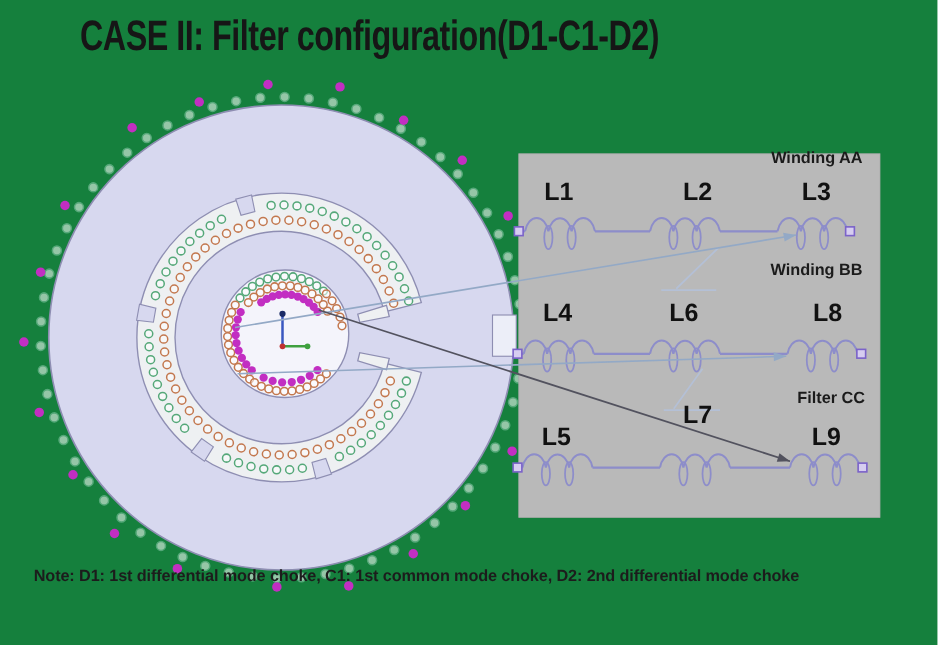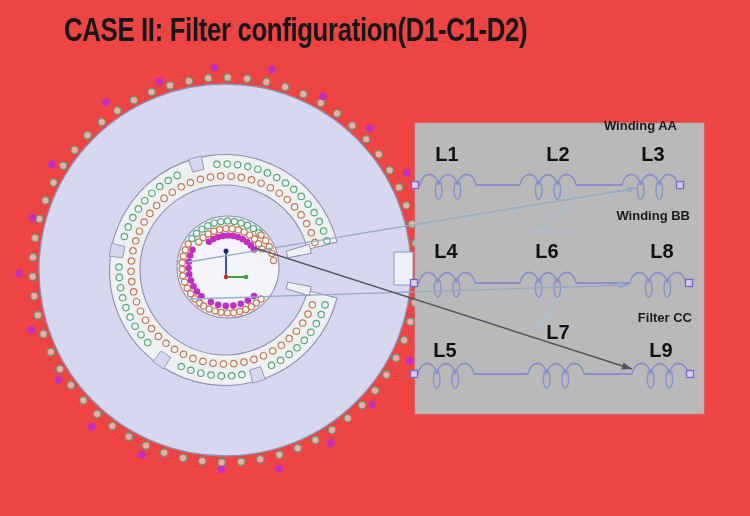--- a/index.html
+++ b/index.html
@@ -1,16 +1,16 @@
 <!DOCTYPE html>
 <html><head>
 <meta charset="utf-8">
 <style>
   html,body{margin:0;padding:0;background:#ffffff;}
-  .stage{position:relative;width:750px;height:516px;background:#ef4444;overflow:hidden;
+  .stage{position:relative;width:750px;height:516px;background:#15803d;overflow:hidden;
          font-family:"Liberation Sans", sans-serif;}
   #art{position:absolute;left:0;top:0;}
   .title{position:absolute;left:64px;top:10px;font-size:34px;font-weight:700;color:#161616;
          white-space:nowrap;transform:scaleX(.76);transform-origin:left top;letter-spacing:-.5px;}
   .wlabel{position:absolute;width:95px;text-align:right;font-size:13px;font-weight:700;color:#1b1b1b;}
   .llabel{position:absolute;transform:translateX(-50%);font-size:20px;font-weight:700;color:#111;}
   .note{position:absolute;left:27px;top:450px;width:692px;font-size:13px;font-weight:600;
         color:#1c1c1c;line-height:21px;letter-spacing:-.1px;}
 </style>
 </head>
@@ -369,29 +369,30 @@
         <polygon points="637,188 627.7,193.2 626.5,186.1" fill="#93a9c6"></polygon>
         <line x1="190" y1="299" x2="629" y2="285" stroke="#93a9c6" stroke-width="1.3"></line>
         <polygon points="629,285 619.1,288.9 618.9,281.7" fill="#93a9c6"></polygon>
         <line x1="255" y1="248" x2="632" y2="369" stroke="#52525e" stroke-width="1.4"></line>
         <polygon points="632,369 621.4,369.4 623.6,362.5" fill="#52525e"></polygon>
       </g>
   </svg>
 
   <div class="title">CASE II: Filter configuration(D1-C1-D2)</div>
 
-  <div class="wlabel" style="left:582px;top:118px">Winding AA</div>
+  <div class="wlabel" style="left:595px;top:118px">Winding AA</div>
   <div class="wlabel" style="left:595px;top:208px">Winding BB</div>
   <div class="wlabel" style="left:597px;top:310px">Filter CC</div>
 
   <div class="llabel" style="left:447px;top:143px">L1</div>
   <div class="llabel" style="left:558px;top:143px">L2</div>
   <div class="llabel" style="left:653px;top:143px">L3</div>
 
   <div class="llabel" style="left:446px;top:240px">L4</div>
   <div class="llabel" style="left:547px;top:240px">L6</div>
   <div class="llabel" style="left:662px;top:240px">L8</div>
 
   <div class="llabel" style="left:445px;top:339px">L5</div>
   <div class="llabel" style="left:558px;top:321px">L7</div>
   <div class="llabel" style="left:661px;top:339px">L9</div>
 
+  <div class="note">Note: D1: 1st differential mode choke, C1: 1st common mode choke, D2: 2nd differential mode choke</div>
 </div>
 
 </body></html>

